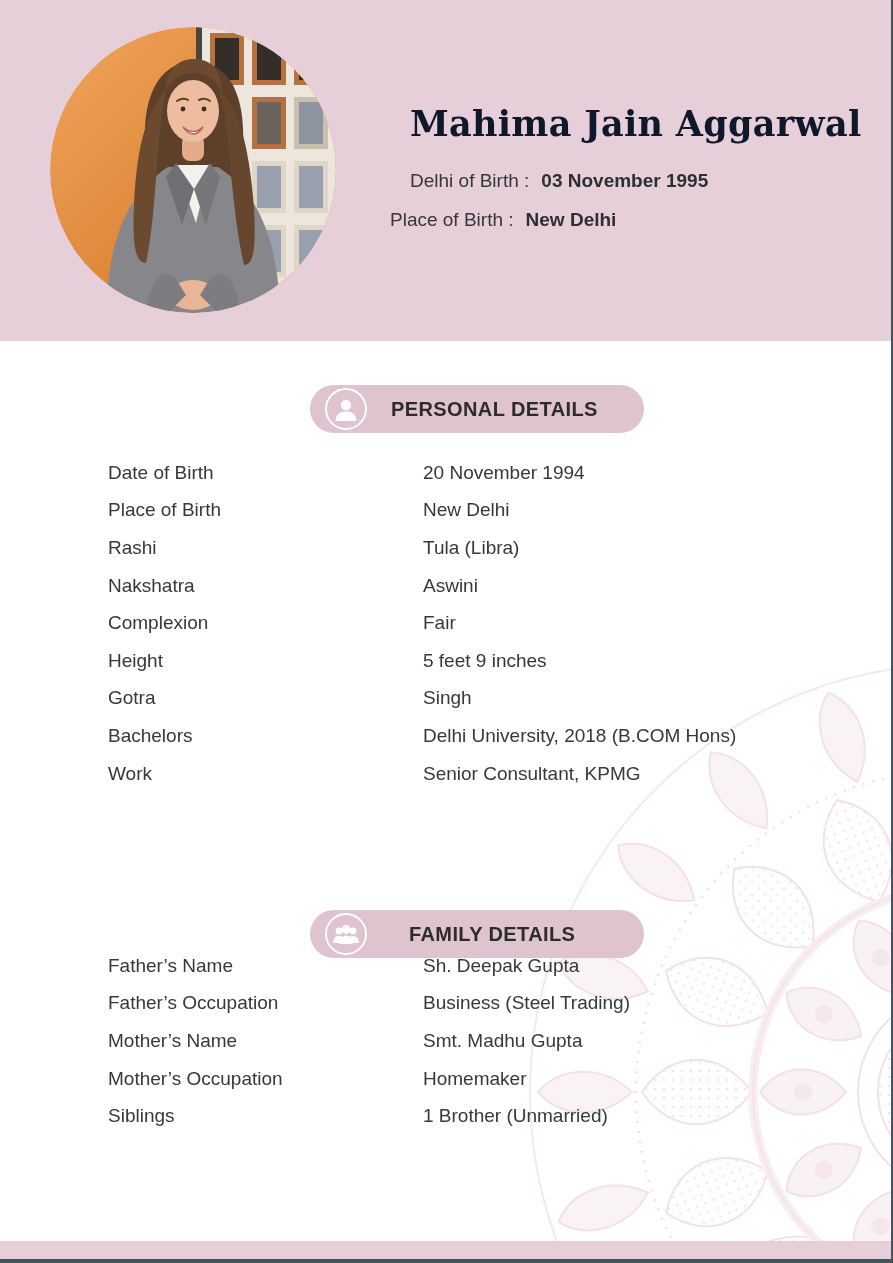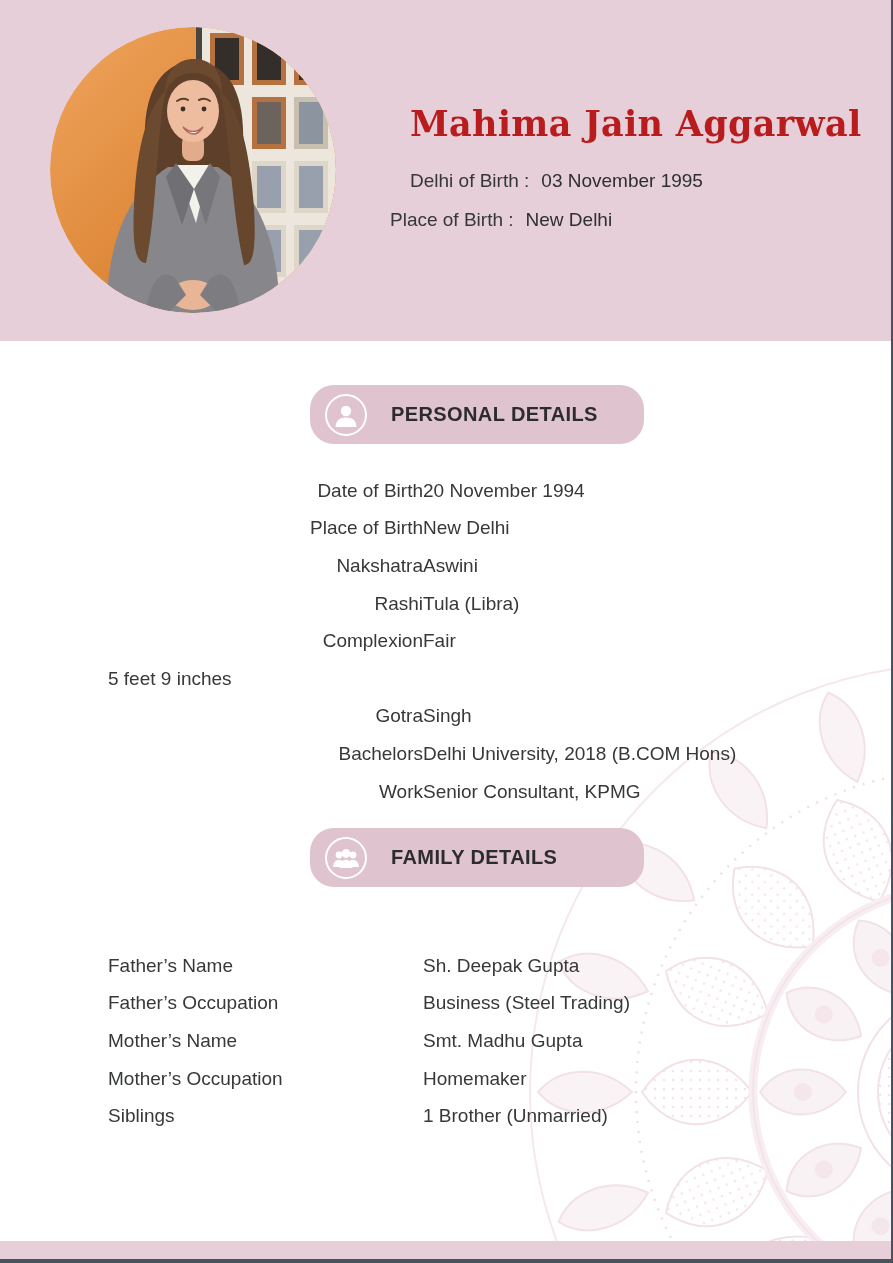--- a/index.html
+++ b/index.html
@@ -8,48 +8,48 @@
     font-family:"Liberation Sans",sans-serif;overflow:hidden;
   }
   
   .band{position:absolute;left:0;top:0;width:893px;height:341px;background:#e6cfd8;z-index:1;}
   .photo-wrap{
     position:absolute;left:50px;top:27px;width:286px;height:286px;border-radius:50%;
     overflow:hidden;z-index:2;
   }
   .person-name{
     position:absolute;left:410px;top:103px;z-index:2;margin:0;
-    font-family:"DejaVu Serif",serif;font-weight:700;font-size:35px;color:#b91c1c;
+    font-family:"DejaVu Serif",serif;font-weight:700;font-size:35px;color:#0f172a;
     letter-spacing:0.3px;white-space:nowrap;
   }
   .birth-line{position:absolute;z-index:2;font-size:19px;color:#35373a;white-space:nowrap;}
   .birth-line .bl-label{font-weight:400;}
-  .birth-line .bl-value{font-weight:400;margin-left:12px;color:#2d2f32;}
+  .birth-line .bl-value{font-weight:700;margin-left:12px;color:#2d2f32;}
   .birth-line.l1{left:410px;top:170px;}
   .birth-line.l2{left:390px;top:209px;}
   
   .pill{
-    position:absolute;left:310px;width:334px;height:59px;border-radius:24px;
+    position:absolute;left:310px;width:334px;height:48px;border-radius:24px;
     background:#dfc3cf;display:flex;align-items:center;padding-left:15px;
     box-sizing:border-box;z-index:3;
   }
   .pill.personal{top:385px;}
-  .pill.family{top:828px;}
+  .pill.family{top:910px;gap:18px;}
   .pill-icon{
     width:42px;height:42px;border-radius:50%;border:2.5px solid #ffffff;
     box-sizing:border-box;display:flex;align-items:center;justify-content:center;
     flex:0 0 auto;overflow:hidden;
   }
   .pill-title{
     margin-left:24px;font-size:20px;font-weight:700;letter-spacing:0.4px;color:#2c2c2e;
     white-space:nowrap;
   }
   
   .rows{position:absolute;left:108px;z-index:3;}
-  .rows.personal{top:472px;text-align:right;}
+  .rows.personal{top:454px;}
   .rows.family{top:947px;}
   .row{display:flex;height:37.6px;align-items:center;font-size:19px;color:#36383a;}
   .row-label{width:315px;flex:0 0 auto;}
   .row-value{white-space:nowrap;}
   
   .mandala{position:absolute;left:438px;top:642px;z-index:0;}
   
   .footer-strip{position:absolute;left:0;top:1241px;width:893px;height:18px;background:#e6cfd8;z-index:4;}
   .edge-bottom{position:absolute;left:0;top:1259px;width:893px;height:4px;background:#44545b;z-index:5;}
   .edge-right{position:absolute;right:0;top:0;width:2px;height:1263px;background:#44545b;z-index:6;}
@@ -245,32 +245,33 @@
   <div class="rows personal">
     <div class="row">
         <span class="row-label">Date of Birth</span>
         <span class="row-value">20 November 1994</span>
       </div>
     <div class="row">
         <span class="row-label">Place of Birth</span>
         <span class="row-value">New Delhi</span>
       </div>
     <div class="row">
+        <span class="row-label">Rashi</span>
+        <span class="row-value">Tula (Libra)</span>
+      </div>
+    <div class="row">
         <span class="row-label">Nakshatra</span>
         <span class="row-value">Aswini</span>
       </div>
     <div class="row">
-        <span class="row-label">Rashi</span>
-        <span class="row-value">Tula (Libra)</span>
-      </div>
-    <div class="row">
         <span class="row-label">Complexion</span>
         <span class="row-value">Fair</span>
       </div>
     <div class="row">
+        <span class="row-label">Height</span>
         <span class="row-value">5 feet 9 inches</span>
       </div>
     <div class="row">
         <span class="row-label">Gotra</span>
         <span class="row-value">Singh</span>
       </div>
     <div class="row">
         <span class="row-label">Bachelors</span>
         <span class="row-value">Delhi University, 2018 (B.COM Hons)</span>
       </div>

